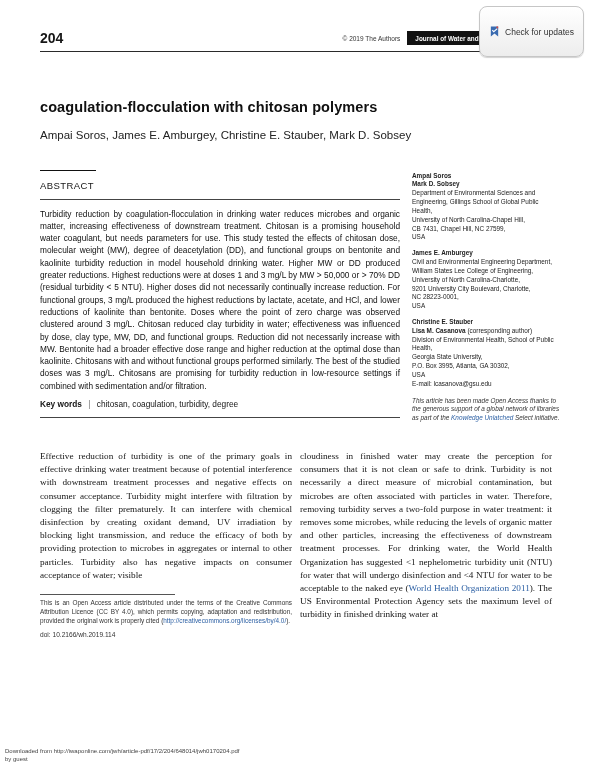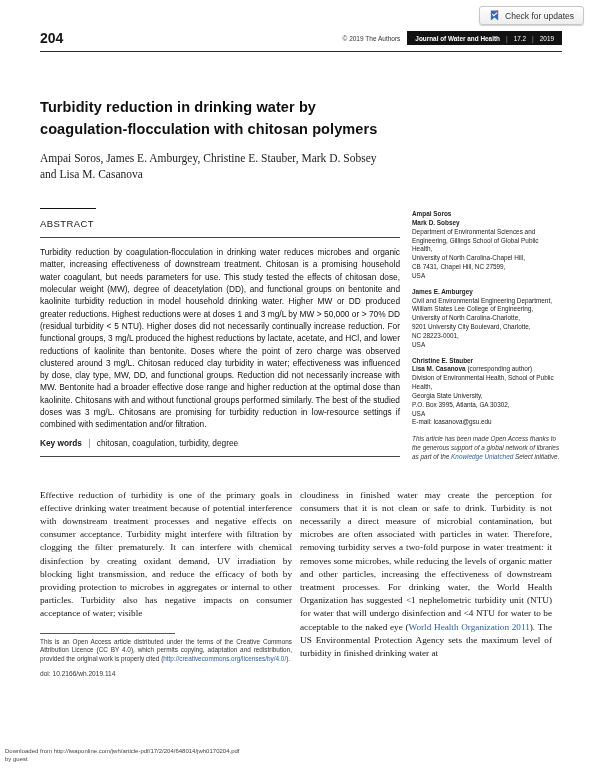--- a/index.html
+++ b/index.html
@@ -3,35 +3,35 @@
 <meta charset="utf-8">
 <style>
   * { margin:0; padding:0; box-sizing:border-box; }
   html,body { background:#ededed; }
   body { width:600px; height:770px; font-family:"Liberation Sans", sans-serif; color:#161616; }
   .page { position:relative; width:600px; height:770px; background:#ffffff; overflow:hidden; }
   .content { margin:0 38px 0 40px; }
 
   
   .check-updates { position:absolute; top:6px; right:16px; display:flex; align-items:center; gap:5px;
-    border:1px solid #c6c6c6; border-radius:3px; background:linear-gradient(#ffffff,#ededed);
-    padding:3px 9px; font-size:8.5px; color:#333; box-shadow:0 1px 1px rgba(0,0,0,.18); cursor:pointer; }
+    border:1px solid #c6c6c6; border-radius:8px; background:linear-gradient(#ffffff,#ededed);
+    padding:19px 9px; font-size:8.5px; color:#333; box-shadow:0 1px 1px rgba(0,0,0,.18); cursor:pointer; }
 
   
   .header { display:flex; align-items:center; padding-top:30px; border-bottom:1px solid #2a2a2a; padding-bottom:5px; }
   .pageno { font-weight:bold; font-size:14px; }
   .copyright { margin-left:auto; font-size:6.5px; color:#333; margin-right:7px; }
   .banner { background:#121212; color:#fff; font-size:6.4px; padding:3.5px 8px; display:flex; align-items:center; gap:6px; white-space:nowrap; }
   .banner-strong { font-weight:bold; }
   .banner-sep { color:#9a9a9a; }
 
   
   .title { margin-top:44px; font-size:14.5px; font-weight:bold; line-height:1.55; color:#101010; letter-spacing:.1px; }
   .title .tl { display:block; }
-  .authors { margin-top:9px; font-size:11.5px; line-height:1.4; color:#222;font-family:Liberation Serif, serif; }
+  .authors { margin-top:9px; font-size:11.5px; line-height:1.4; color:#222; }
   .authors .al { display:block; }
 
   
   .section-head { margin-top:0; }
   .head-rule { display:block; width:56px; border-top:1.5px solid #111; margin-bottom:4px; }
   .head-text { font-size:9.5px; font-weight:normal; letter-spacing:.4px; }
 
   
   .abstract-row { margin-top:26px; display:flex; gap:12px; }
   .abstract-col { width:360px; flex:0 0 360px; }
@@ -87,27 +87,25 @@
       <span class="banner">
         <span class="banner-strong">Journal of Water and Health</span>
         <span class="banner-sep">|</span>
         <span>17.2</span>
         <span class="banner-sep">|</span>
         <span>2019</span>
       </span>
     </div>
 
     <h1 class="title">
-      <span class="tl">Turbidity reduction in drinking water by</span>
       <span class="tl">coagulation-flocculation with chitosan polymers</span>
     </h1>
 
     <div class="authors">
       <span class="al">Ampai Soros, James E. Amburgey, Christine E. Stauber, Mark D. Sobsey</span>
-      <span class="al">and Lisa M. Casanova</span>
     </div>
 
     <div class="abstract-row">
       <div class="abstract-col">
         <div class="section-head">
           <span class="head-rule"></span>
           <span class="head-text">ABSTRACT</span>
         </div>
         <div class="col-rule"></div>
         <p class="abstract-text">Turbidity reduction by coagulation-flocculation in drinking water reduces microbes and organic matter, increasing effectiveness of downstream treatment. Chitosan is a promising household water coagulant, but needs parameters for use. This study tested the effects of chitosan dose, molecular weight (MW), degree of deacetylation (DD), and functional groups on bentonite and kaolinite turbidity reduction in model household drinking water. Higher MW or DD produced greater reductions. Highest reductions were at doses 1 and 3 mg/L by MW &gt; 50,000 or &gt; 70% DD (residual turbidity &lt; 5 NTU). Higher doses did not necessarily continually increase reduction. For functional groups, 3 mg/L produced the highest reductions by lactate, acetate, and HCl, and lower reductions of kaolinite than bentonite. Doses where the point of zero charge was observed clustered around 3 mg/L. Chitosan reduced clay turbidity in water; effectiveness was influenced by dose, clay type, MW, DD, and functional groups. Reduction did not necessarily increase with MW. Bentonite had a broader effective dose range and higher reduction at the optimal dose than kaolinite. Chitosans with and without functional groups performed similarly. The best of the studied doses was 3 mg/L. Chitosans are promising for turbidity reduction in low-resource settings if combined with sedimentation and/or filtration.</p>

